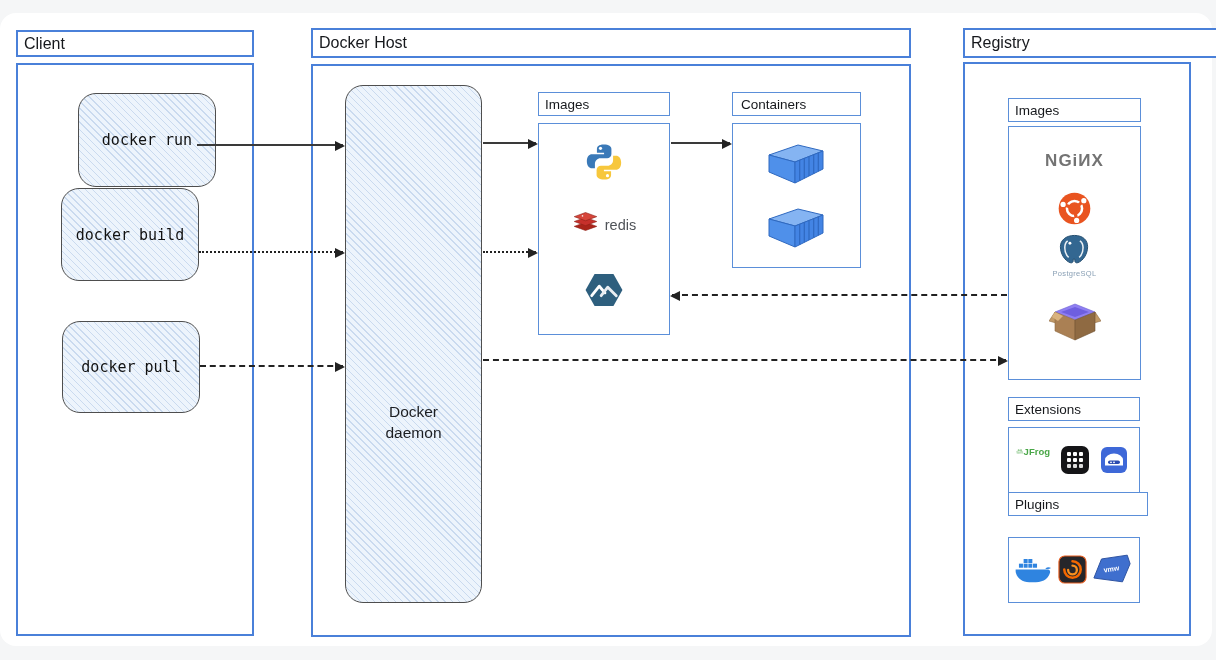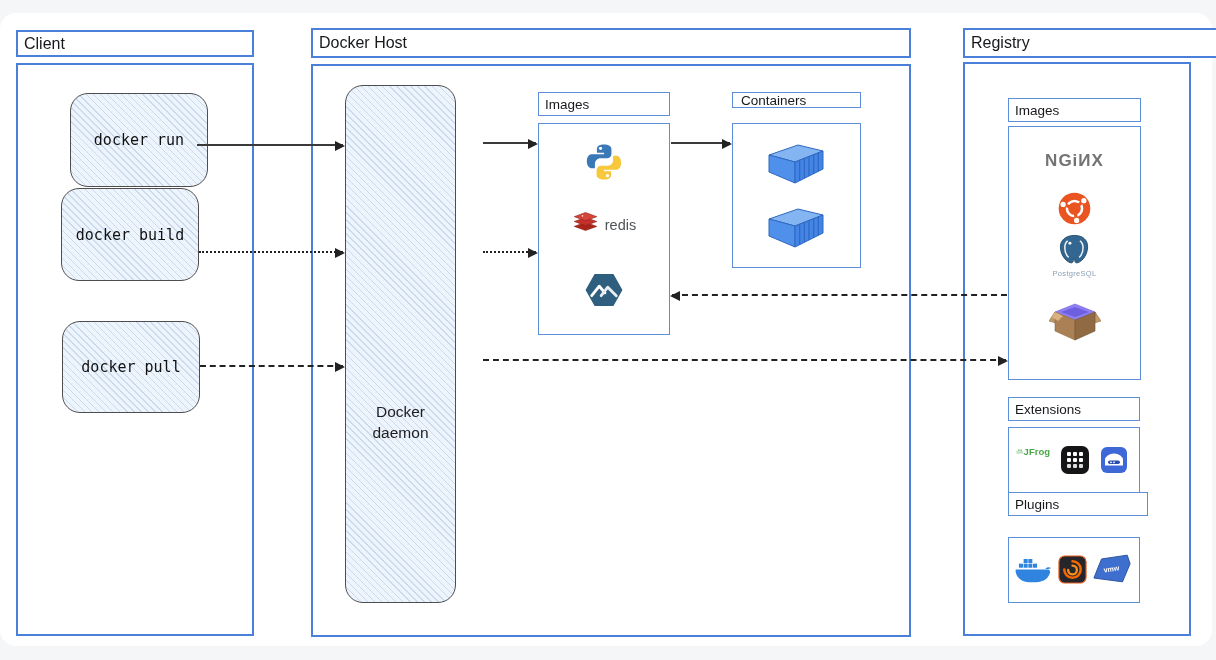--- a/index.html
+++ b/index.html
@@ -43,36 +43,36 @@
 <body>
 
 <div class="stage">
   <div class="canvas"></div>
 
   <div class="panel-title" style="left:16px;top:30px;width:238px;height:27px;">
     <span>Client</span>
   </div>
   <div class="panel" style="left:16px;top:63px;width:238px;height:573px;"></div>
 
-  <div class="sketch cmd" style="left:70px;top:93px;width:138px;height:94px;">
+  <div class="sketch cmd" style="left:78px;top:93px;width:138px;height:94px;">
     <span>docker run</span>
   </div>
   <div class="sketch cmd" style="left:61px;top:188px;width:138px;height:93px;">
     <span>docker build</span>
   </div>
   <div class="sketch cmd" style="left:62px;top:321px;width:138px;height:92px;">
     <span>docker pull</span>
   </div>
 
   <div class="panel-title" style="left:311px;top:28px;width:600px;height:30px;">
     <span>Docker Host</span>
   </div>
   <div class="panel" style="left:311px;top:64px;width:600px;height:573px;"></div>
 
-  <div class="sketch" style="left:345px;top:85px;width:111px;height:518px;">
+  <div class="sketch" style="left:345px;top:85px;width:137px;height:518px;">
     <div class="daemon-label">
       <span>Docker daemon</span>
     </div>
   </div>
 
   <div class="sub-title" style="left:538px;top:92px;width:132px;height:24px;">
     <span>Images</span>
   </div>
   <div class="sub-panel" style="left:538px;top:123px;width:132px;height:212px;"></div>
 
@@ -92,21 +92,21 @@
     </svg>
     <span class="redis-text">redis</span>
   </div>
 
   <svg class="abs" style="left:585px;top:273px;" width="38" height="34" viewBox="0 0 40 36">
     <polygon points="10,1 30,1 39.5,18 30,35 10,35 0.5,18" fill="#2e5f7e"></polygon>
     <path d="M7 24 L15 14 L21 21" stroke="#fff" stroke-width="3" fill="none" stroke-linecap="round" stroke-linejoin="round"></path>
     <path d="M17 24 L24 15 L33 24" stroke="#e9eef3" stroke-width="3" fill="none" stroke-linecap="round" stroke-linejoin="round"></path>
   </svg>
 
-  <div class="sub-title" style="left:732px;top:92px;width:129px;height:16px;padding-left:8px;">
+  <div class="sub-title" style="left:732px;top:92px;width:129px;height:24px;padding-left:8px;">
     <span>Containers</span>
   </div>
   <div class="sub-panel" style="left:732px;top:123px;width:129px;height:145px;"></div>
 
   <svg class="abs" style="left:766px;top:141px;" width="60" height="44" viewBox="0 0 60 44">
     <polygon points="3,14 32,4 57,10 29,21" fill="#85b4f2" stroke="#2f69c0" stroke-width="1"></polygon>
     <polygon points="3,14 29,21 29,42 3,31" fill="#4f90ea" stroke="#2f69c0" stroke-width="1"></polygon>
     <polygon points="29,21 57,10 57,28 29,42" fill="#4384e4" stroke="#2f69c0" stroke-width="1"></polygon>
     <path d="M33.7 19.2v20.5 M38.3 17.3v20 M43 15.5v19.5 M47.7 13.7v19 M52.3 11.8v18.5" stroke="#2f69c0" stroke-width="1.2"></path>
   </svg>

